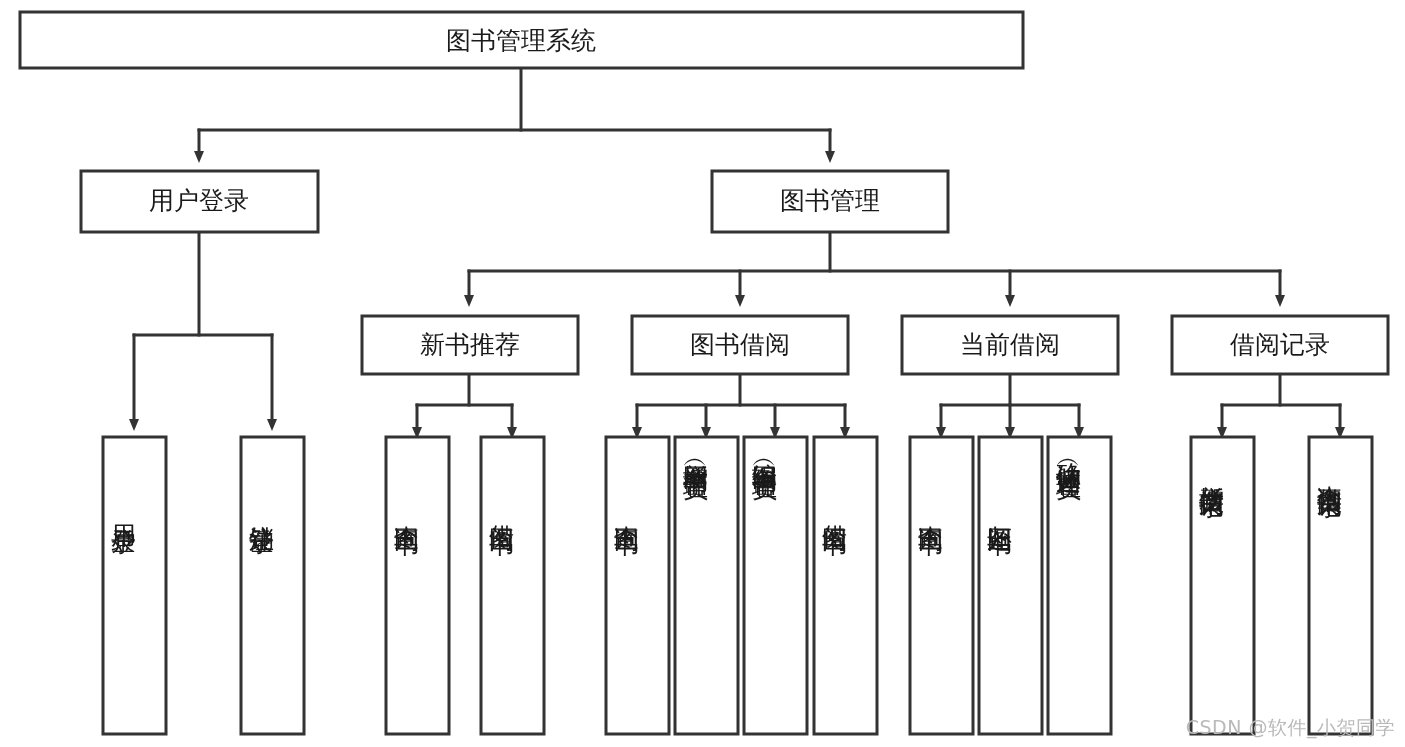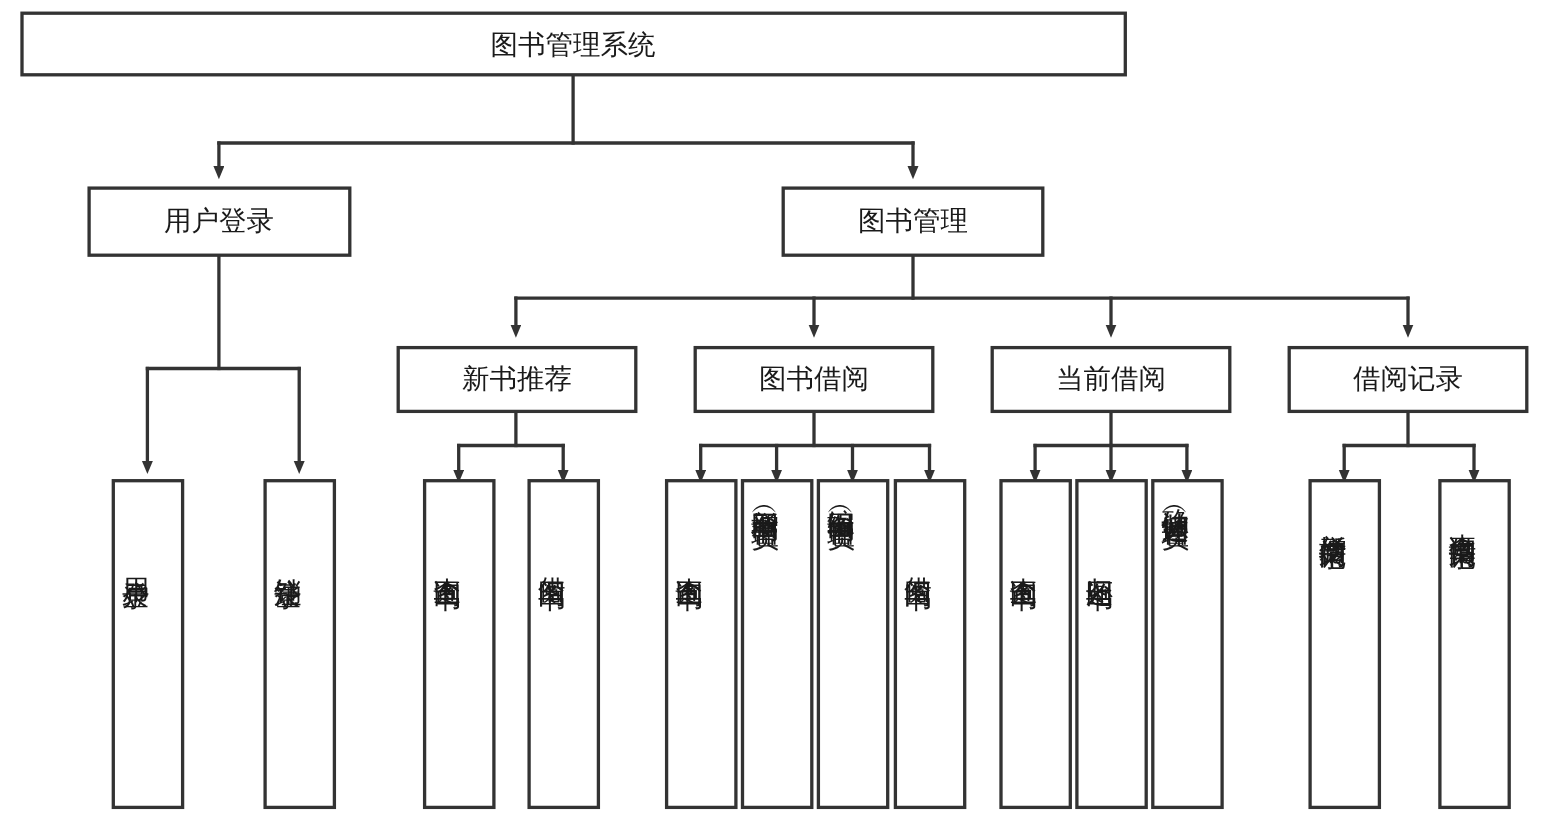--- a/index.html
+++ b/index.html
@@ -207,14 +207,15 @@
   <div class="vlabel" style="left:751px; top:443px; height:285px;">编辑图书（管理员）</div>
   <div class="vlabel" style="left:821px; top:505px; height:220px;">借阅图书</div>
 
   <div class="vlabel" style="left:917px; top:505px; height:220px;">查询图书</div>
   <div class="vlabel" style="left:986px; top:505px; height:220px;">归还图书</div>
   <div class="vlabel" style="left:1055px; top:443px; height:285px;">确认归还（管理员）</div>
 
   <div class="vlabel" style="left:1198px; top:465px; height:260px;">新增借阅记录</div>
   <div class="vlabel" style="left:1316px; top:465px; height:260px;">查询借阅记录</div>
 
+  <div class="watermark">CSDN @软件_小贺同学</div>
 
 </div>
 
 </body></html>

